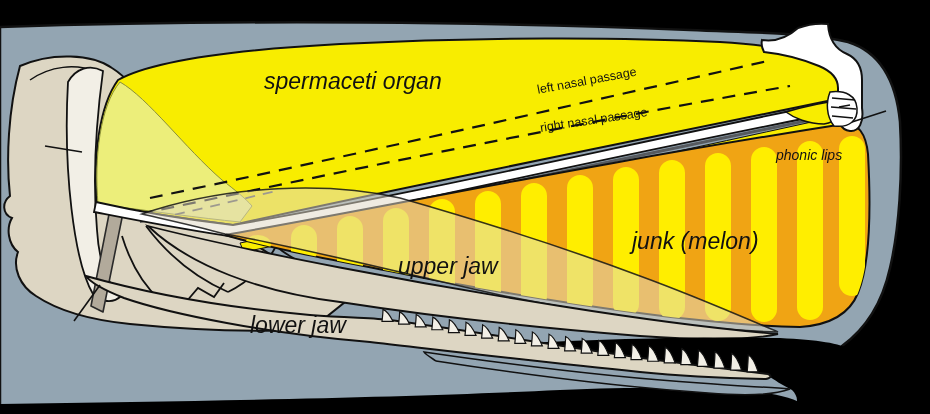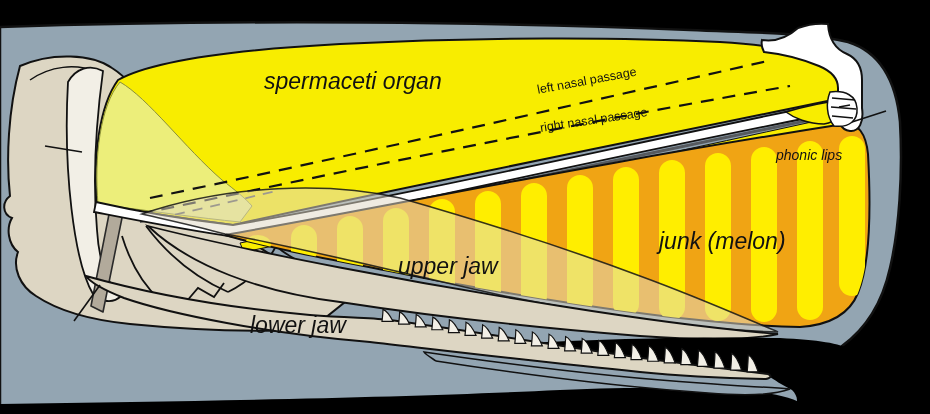--- a/index.html
+++ b/index.html
@@ -188,19 +188,19 @@
 
 
 <div class="lbl big" style="left:264px;top:68px;">spermaceti organ</div>
 
 <div class="lbl small rot-left" style="left:536px;top:83px;">left nasal passage</div>
 
 <div class="lbl small rot-right" style="left:539px;top:121px;">right nasal passage</div>
 
 <div class="lbl med" style="left:776px;top:99px;margin-top:48px;">phonic lips</div>
 
-<div class="lbl big" style="left:632px;top:228px;margin-left:27px;">junk (melon)</div>
+<div class="lbl big" style="left:632px;top:228px;">junk (melon)</div>
 
 <div class="lbl big" style="left:250px;top:312px;">lower jaw</div>
 
 <div class="lbl big" style="left:398px;top:253px;">upper jaw</div>
 
 </div>
 
 </body></html>

